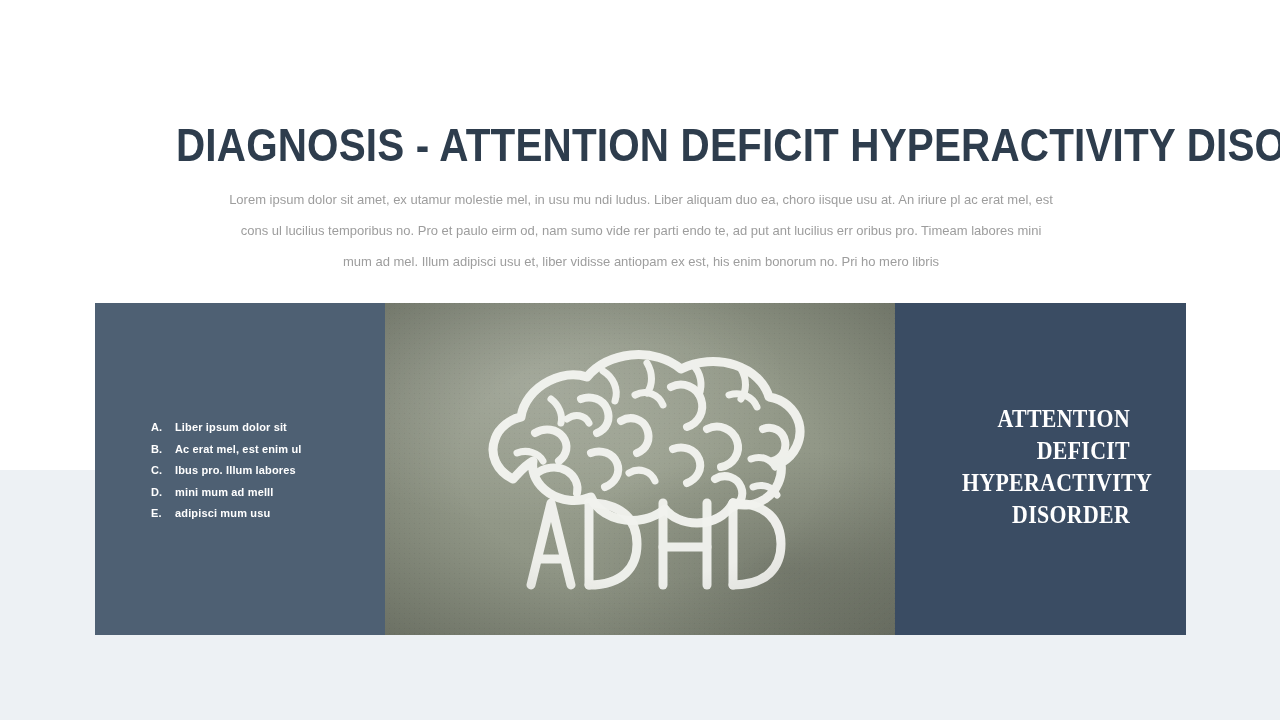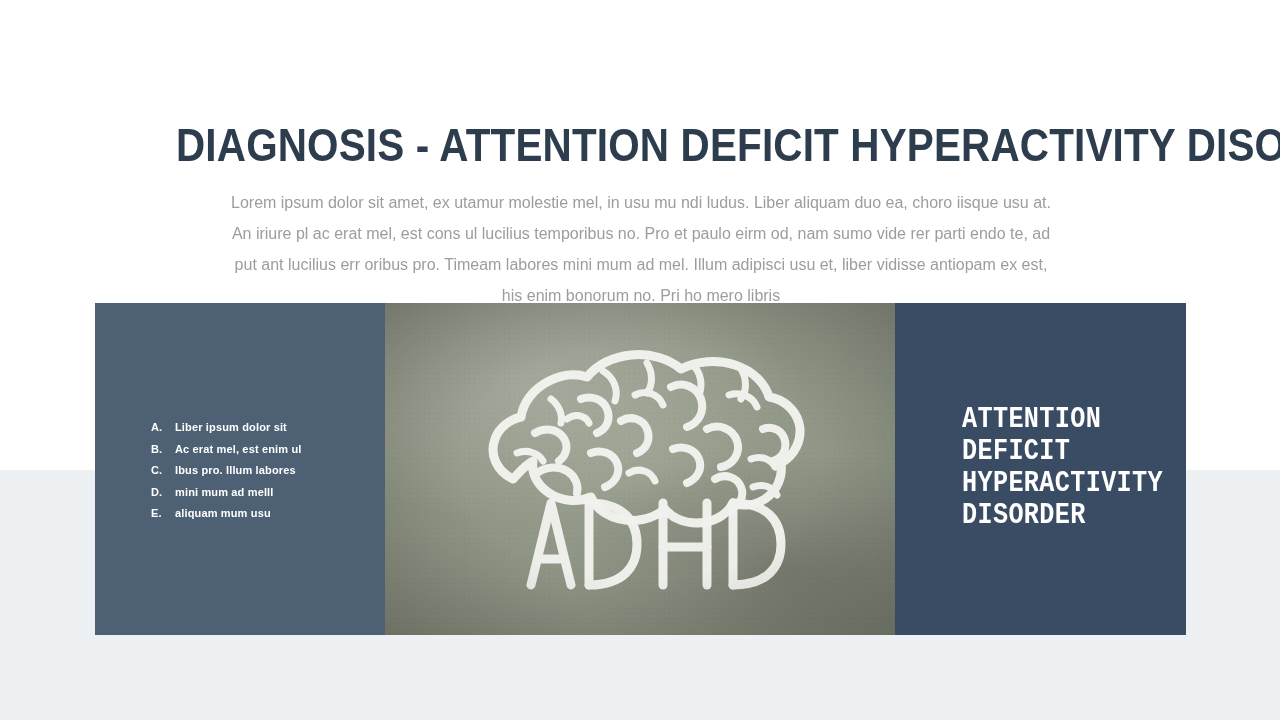--- a/index.html
+++ b/index.html
@@ -47,21 +47,21 @@
     white-space: nowrap;
   }
 
   
   #paragraph {
     position: absolute;
     left: 229px;
     top: 171px;
     width: 824px;
     color: #9d9d9d;
-    font-size: 16px;
+    font-size: 13px;
     line-height: 31px;
     text-align: center;
     font-weight: normal;
   }
 
   
   #band {
     position: absolute;
     left: 95px;
     top: 303px;
@@ -113,24 +113,25 @@
     color: #ffffff;
     font-weight: bold;
   }
 
   
   #right-heading {
     position: absolute;
     right: 56px;
     top: 100px;
     width: 200px;
+    text-align: right;
     color: #ffffff;
-    font-family: Liberation Mono, monospace;
-    font-weight: bold;
-    font-size: 30px;
+    font-family: Liberation Serif, serif;
+    font-weight: bold;
+    font-size: 26px;
     line-height: 32px;
     letter-spacing: 0.4px;
   }
   #right-heading div {
     transform: scaleX(0.84);
     transform-origin: right center;
     white-space: nowrap;
   }
 
   
@@ -190,21 +191,21 @@
         <li>
           <span class="marker">C.</span>
           <span class="label">Ibus pro. Illum labores</span>
         </li>
         <li>
           <span class="marker">D.</span>
           <span class="label">mini mum ad melll</span>
         </li>
         <li>
           <span class="marker">E.</span>
-          <span class="label">aliquam mum usu</span>
+          <span class="label">adipisci mum usu</span>
         </li>
       </ul>
     </div>
 
     <div id="panel-image">
       <div class="photo-bg"></div>
       <div class="photo-noise"></div>
       <svg id="chalk-svg" viewBox="0 0 510 332" preserveAspectRatio="none">
         <g fill="none" stroke="#f4f5f1" stroke-linecap="round" stroke-linejoin="round" opacity="0.95">
 

